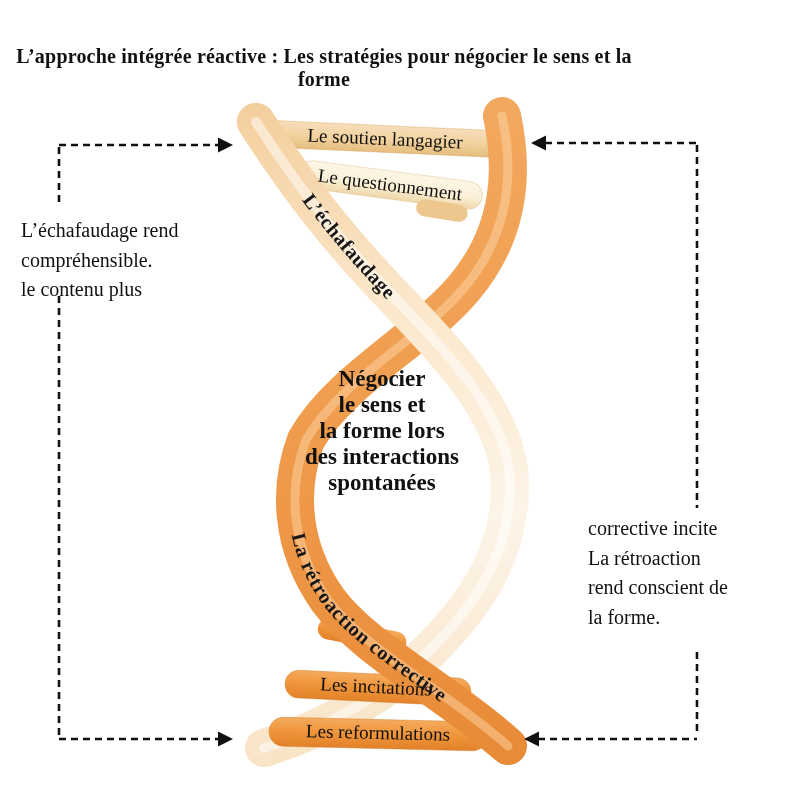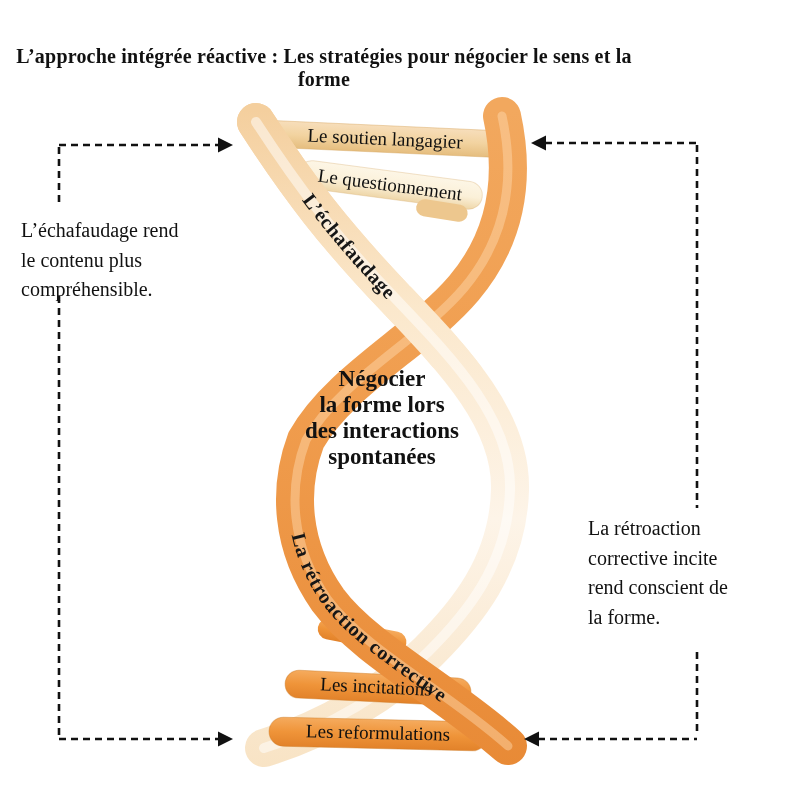--- a/index.html
+++ b/index.html
@@ -109,30 +109,31 @@
     </g>
   </svg>
 
   <div class="rung-label" style="left:385px;top:139px;transform:translate(-50%,-50%) rotate(2.6deg);">Le soutien langagier</div>
   <div class="rung-label" style="left:390px;top:185px;transform:translate(-50%,-50%) rotate(7.5deg);">Le questionnement</div>
   <div class="rung-label" style="left:376px;top:687px;transform:translate(-50%,-50%) rotate(2.8deg);">Les incitations</div>
   <div class="rung-label" style="left:378px;top:733px;transform:translate(-50%,-50%) rotate(1.4deg);">Les reformulations</div>
 
   <div class="center-block">
     <span>Négocier</span>
+    <span>le sens et</span>
     <span>la forme lors</span>
     <span>des interactions</span>
     <span>spontanées</span>
   </div>
 
   <div class="annotation" id="left-annotation">
     <span>L’échafaudage rend</span>
+    <span>compréhensible.</span>
     <span>le contenu plus</span>
-    <span>compréhensible.</span>
   </div>
   <div class="annotation" id="right-annotation">
+    <span>corrective incite</span>
     <span>La rétroaction</span>
-    <span>corrective incite</span>
     <span>rend conscient de</span>
     <span>la forme.</span>
   </div>
 
 </div>
 
 </body></html>

